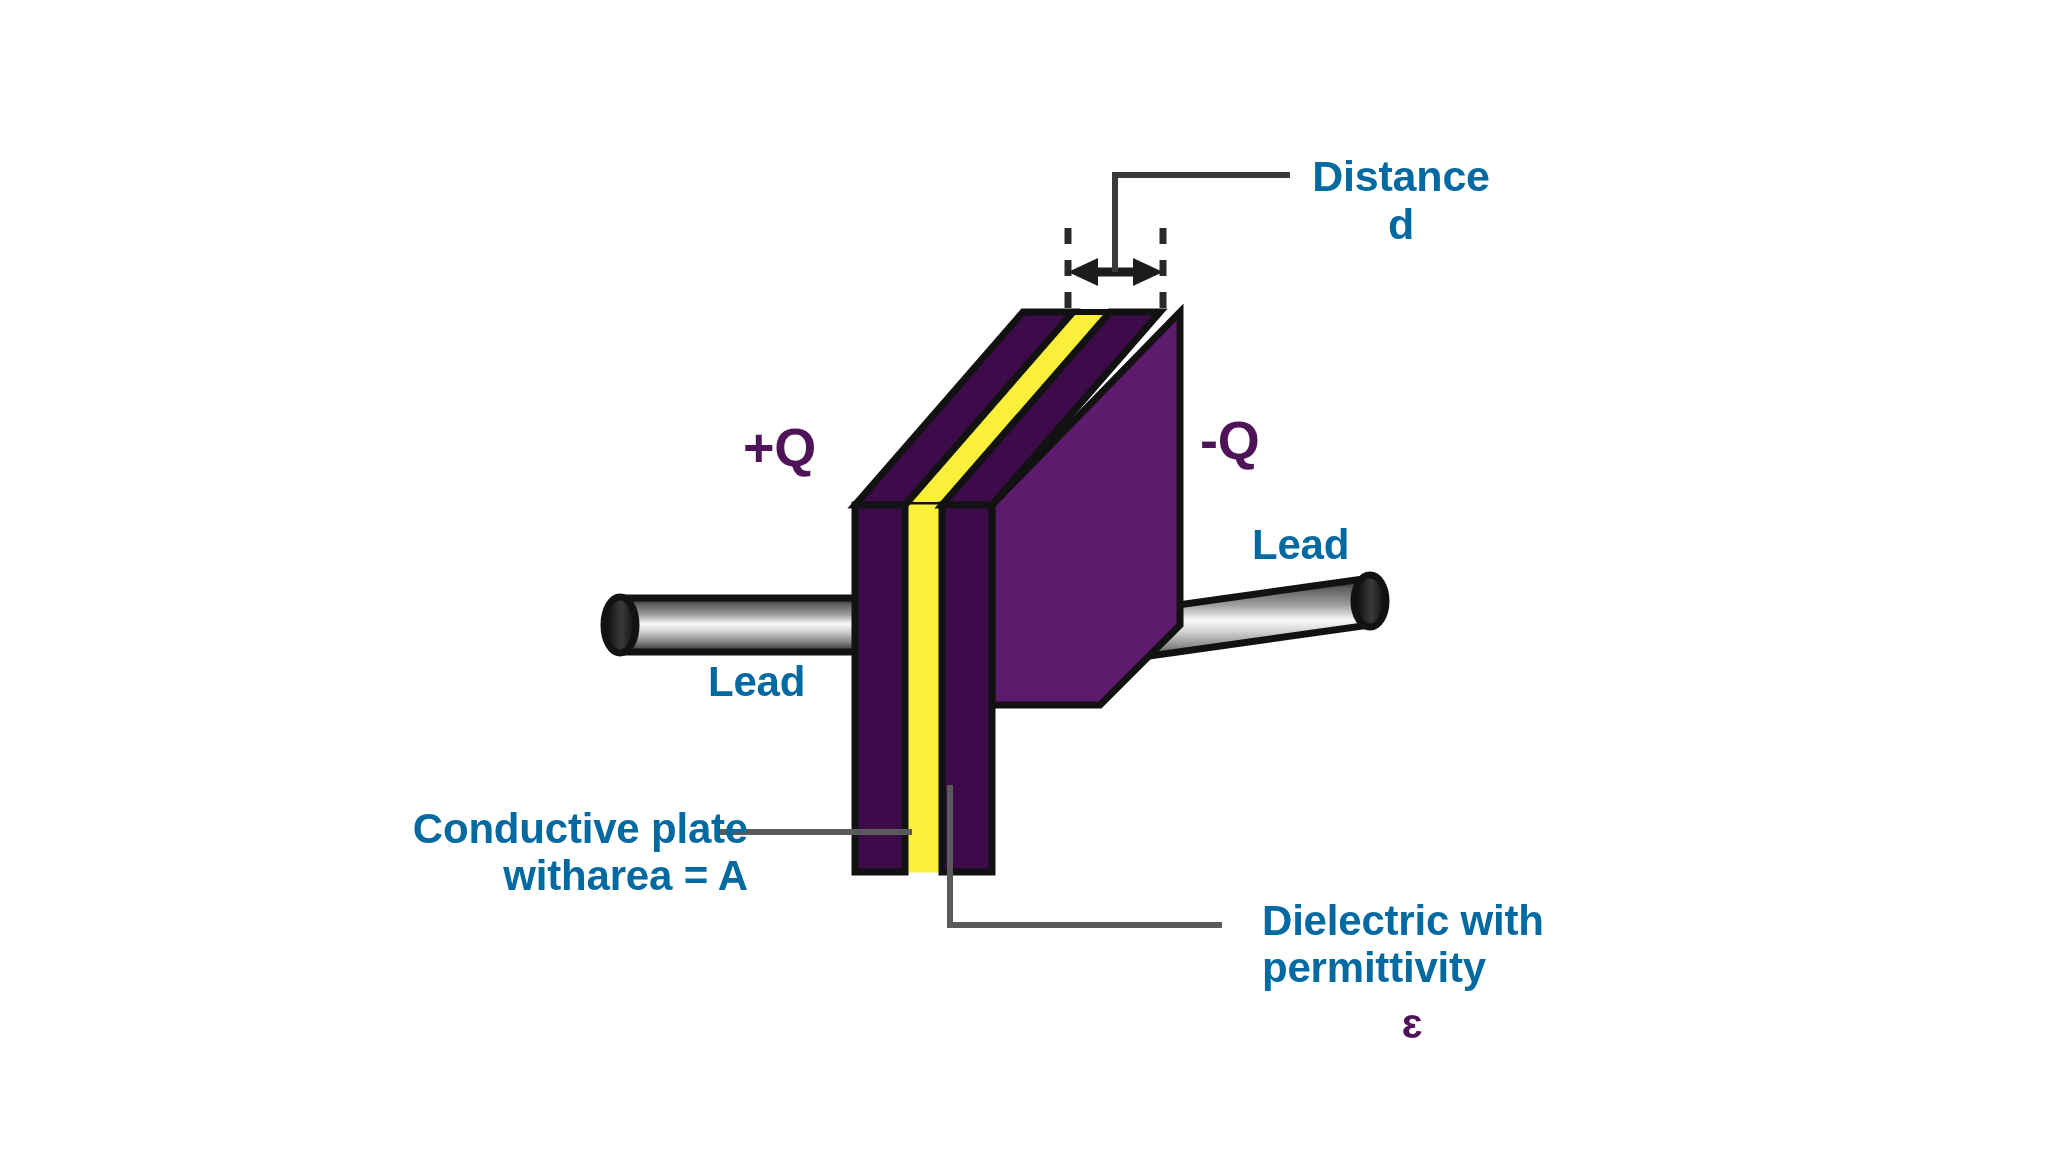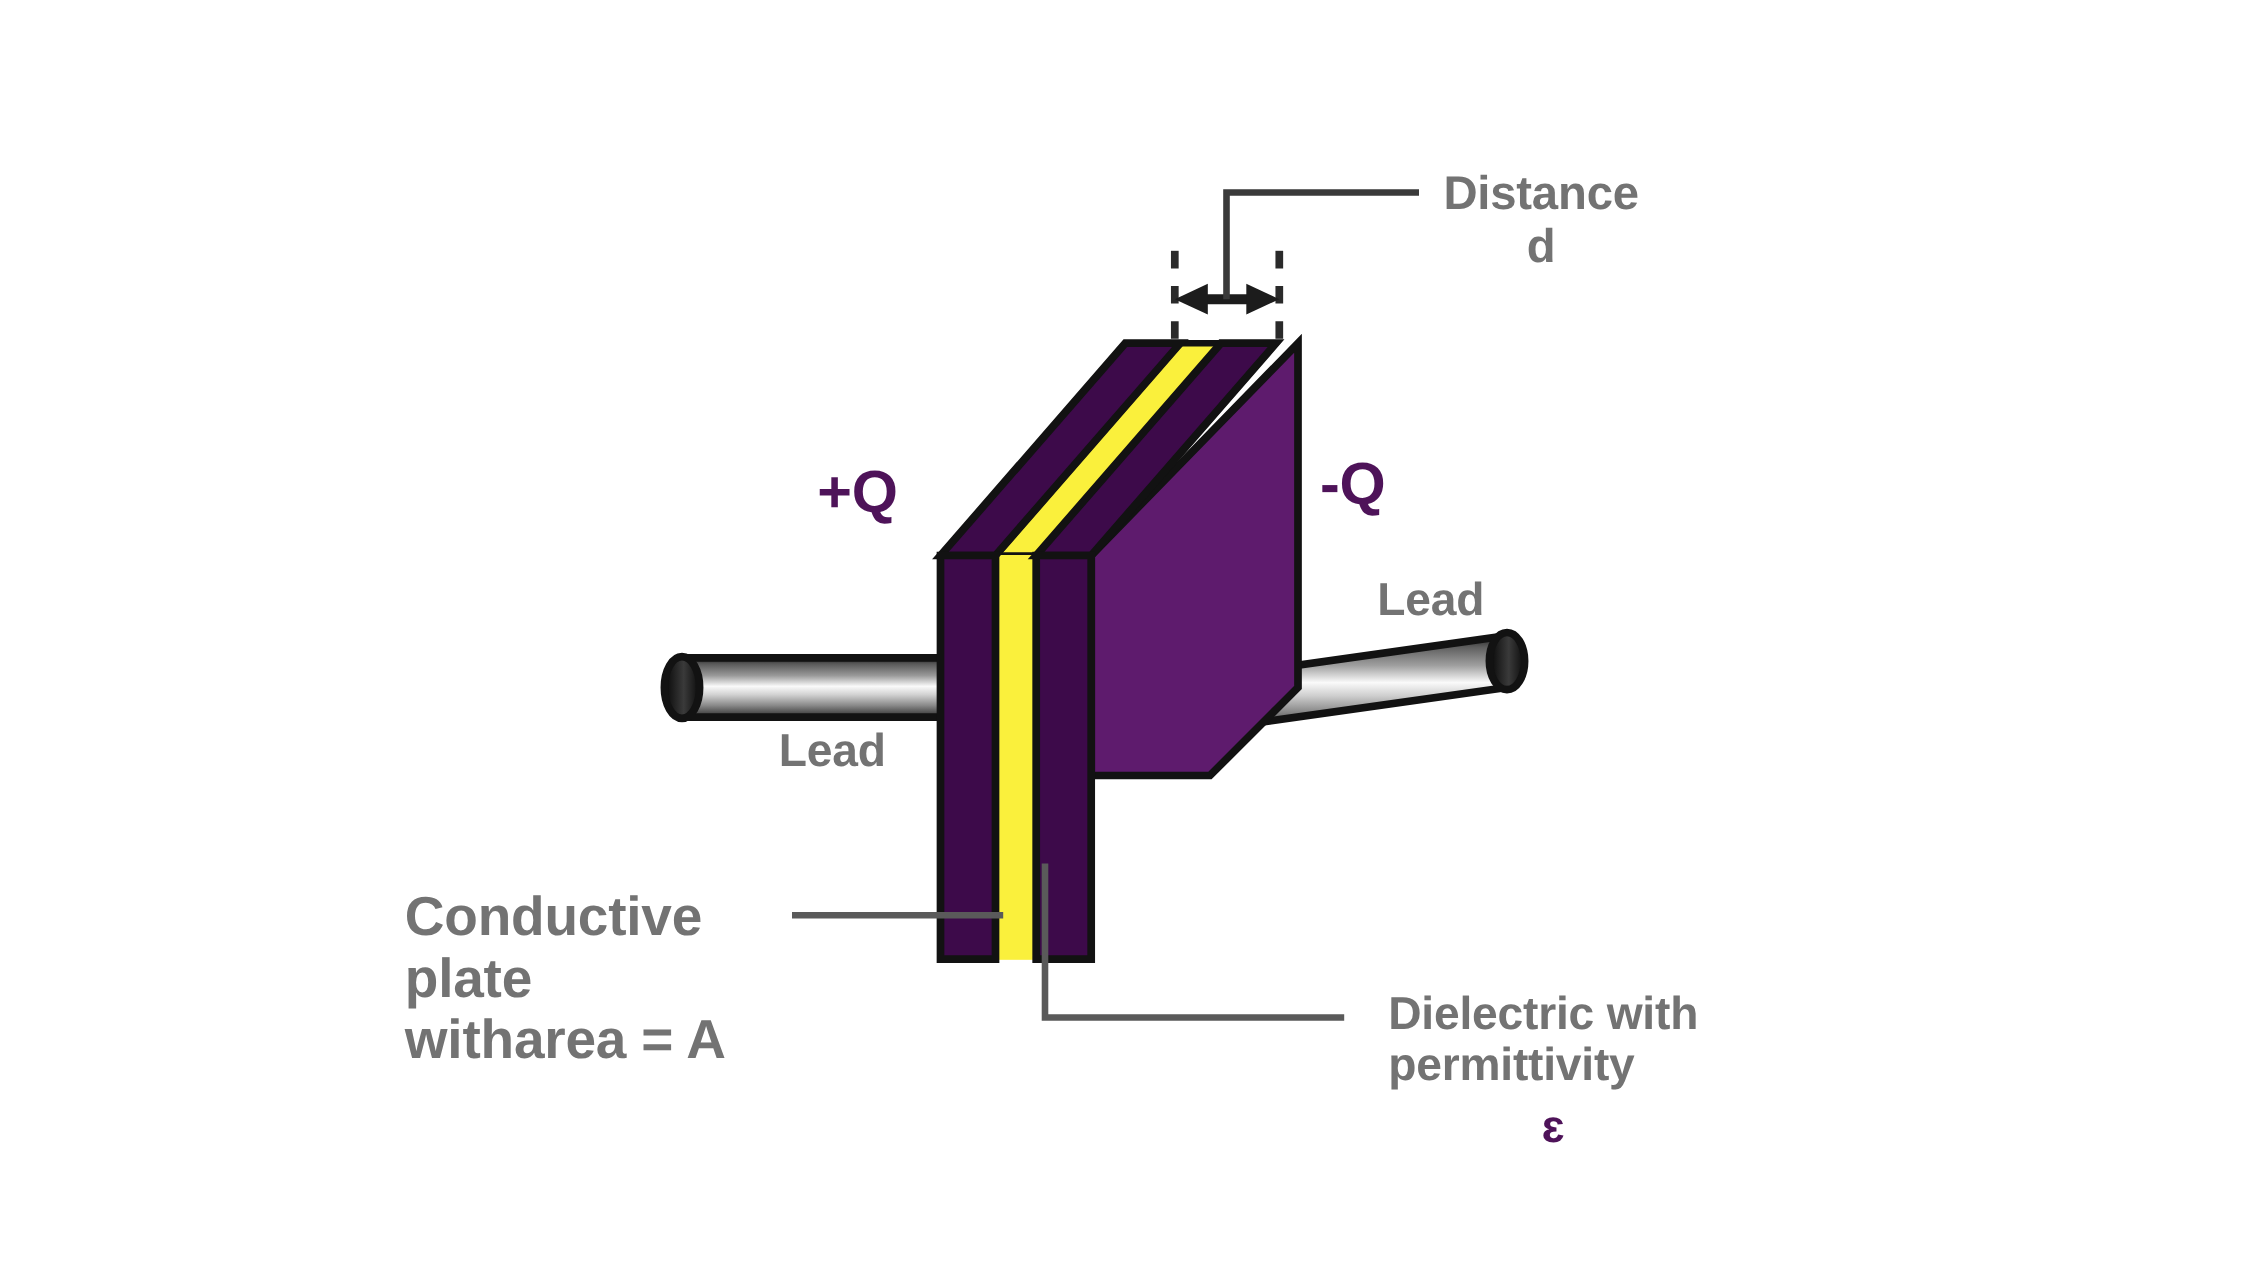--- a/index.html
+++ b/index.html
@@ -24,21 +24,21 @@
     top: 0;
     width: 2048px;
     height: 1152px;
   }
   .lbl {
     position: absolute;
     font-family: "Liberation Sans", sans-serif;
     font-weight: bold;
     line-height: 1.12;
     white-space: pre-line;
-    color: #737373;
+    color: #0369a1;
     letter-spacing: -0.2px;
   }
   .lbl-distance {
     left: 1296px;
     top: 152px;
     width: 210px;
     font-size: 43px;
     text-align: center;
   }
   .lbl-plusq {
@@ -60,22 +60,22 @@
   }
   .lbl-lead-left {
     left: 708px;
     top: 658px;
     font-size: 42px;
   }
   .lbl-plate {
     left: 368px;
     top: 805px;
     width: 380px;
-    font-size: 50px;
-    text-align: left;
+    font-size: 42px;
+    text-align: right;
   }
   .lbl-dielectric {
     left: 1262px;
     top: 897px;
     width: 300px;
     font-size: 42px;
   }
   .lbl-epsilon {
     left: 1262px;
     top: 1000px;

